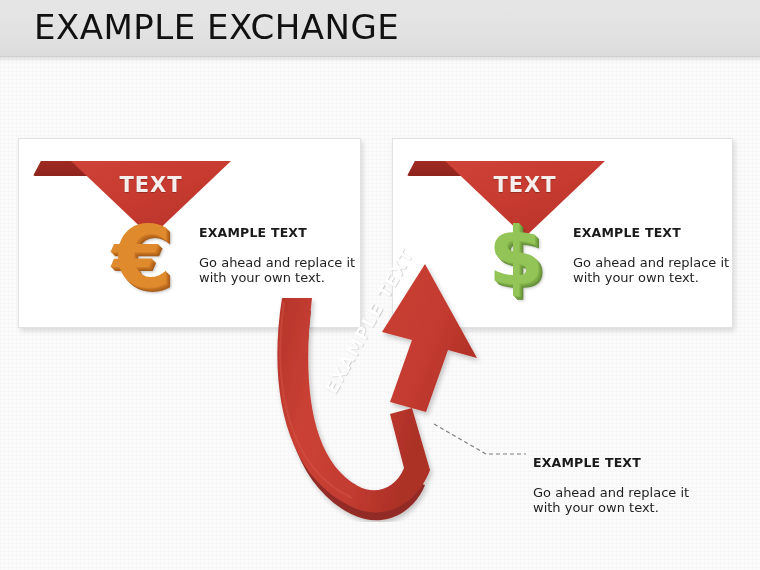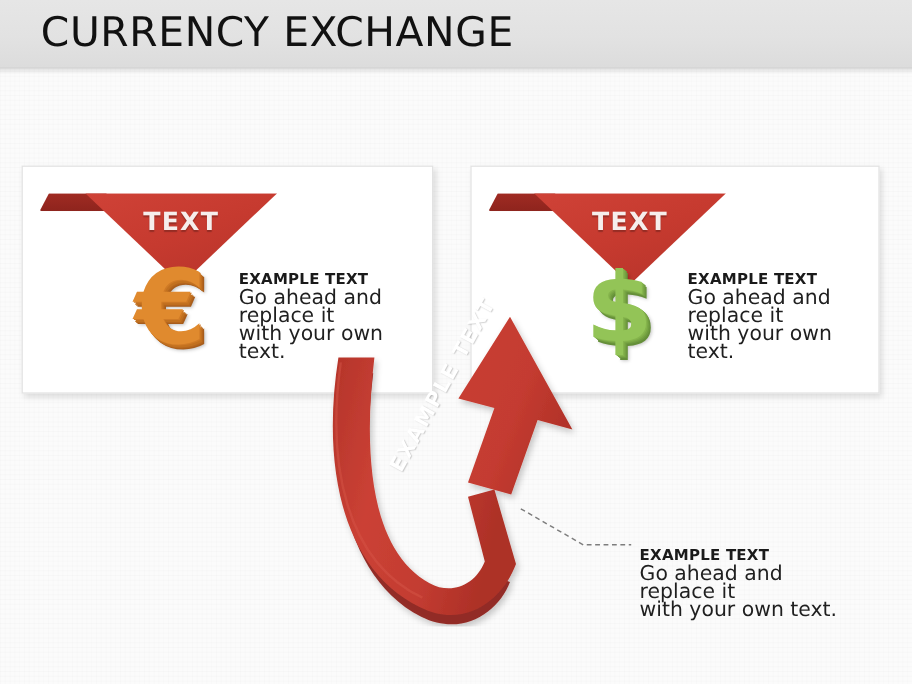--- a/index.html
+++ b/index.html
@@ -152,24 +152,24 @@
     width: 160px;
   }
   .txt-head {
     font-size: 12.5px;
     font-weight: bold;
     color: #1a1a1a;
     letter-spacing: 0.2px;
     font-family: "DejaVu Sans", sans-serif;
   }
   .txt-body {
-    font-size: 17px;
+    font-size: 13px;
     color: #1f1f1f;
     line-height: 15px;
-    margin-top: 1px;
+    margin-top: 15px;
     font-family: "DejaVu Sans", sans-serif;
   }
 
   
   #arrow-wrap {
     position: absolute;
     left: 262px;
     top: 262px;
     width: 230px;
     height: 260px;
@@ -205,21 +205,21 @@
     width: 180px;
   }
 </style>
 </head>
 <body>
 
 <div id="slide">
 
   <div class="header-band"></div>
   <div class="header-shadow"></div>
-  <div class="page-title">CURRENCY EXCHANGE</div>
+  <div class="page-title">EXAMPLE EXCHANGE</div>
 
   <div class="card" id="card-left">
     <div class="ribbon">
       <div class="ribbon-tail"></div>
       <div class="ribbon-body"></div>
       <div class="ribbon-label">TEXT</div>
     </div>
     <div class="card-row">
       <div class="glyph glyph-euro">€</div>
       <div class="card-text">

